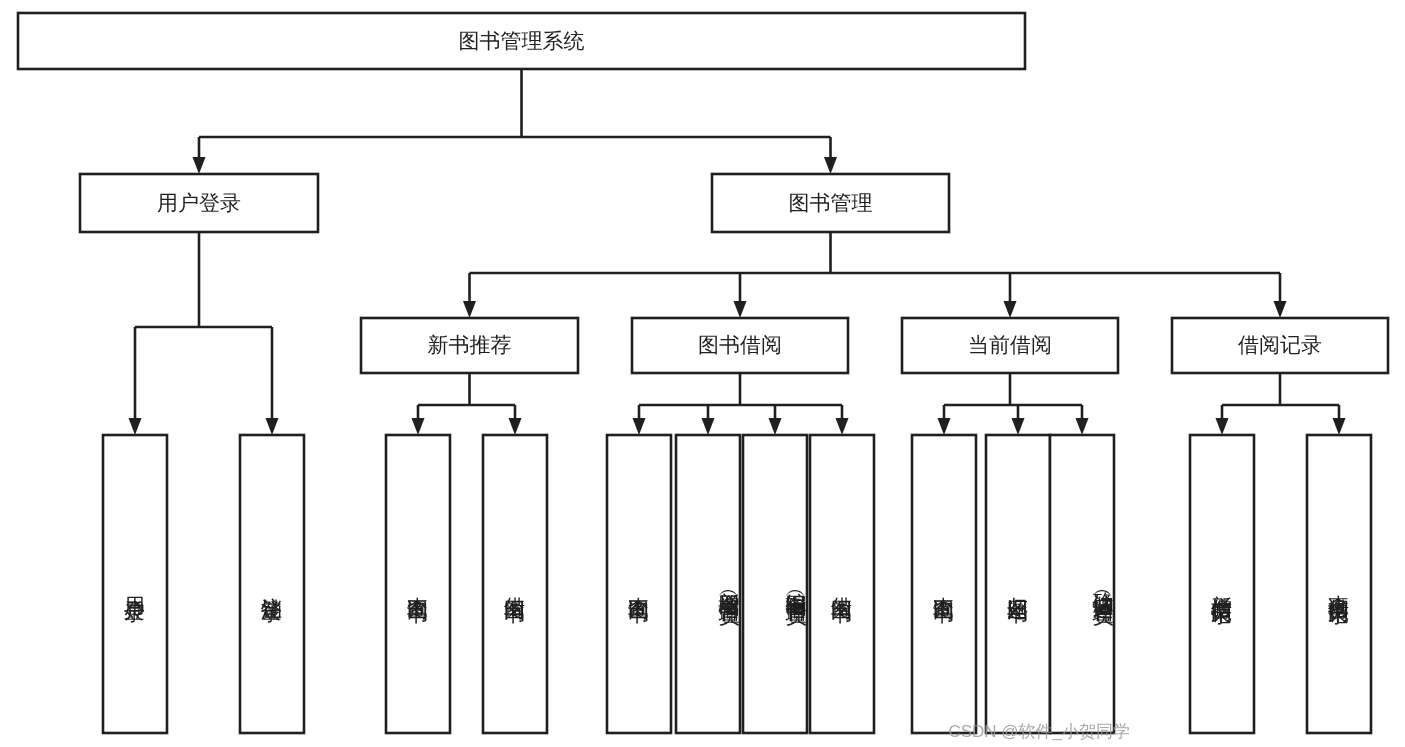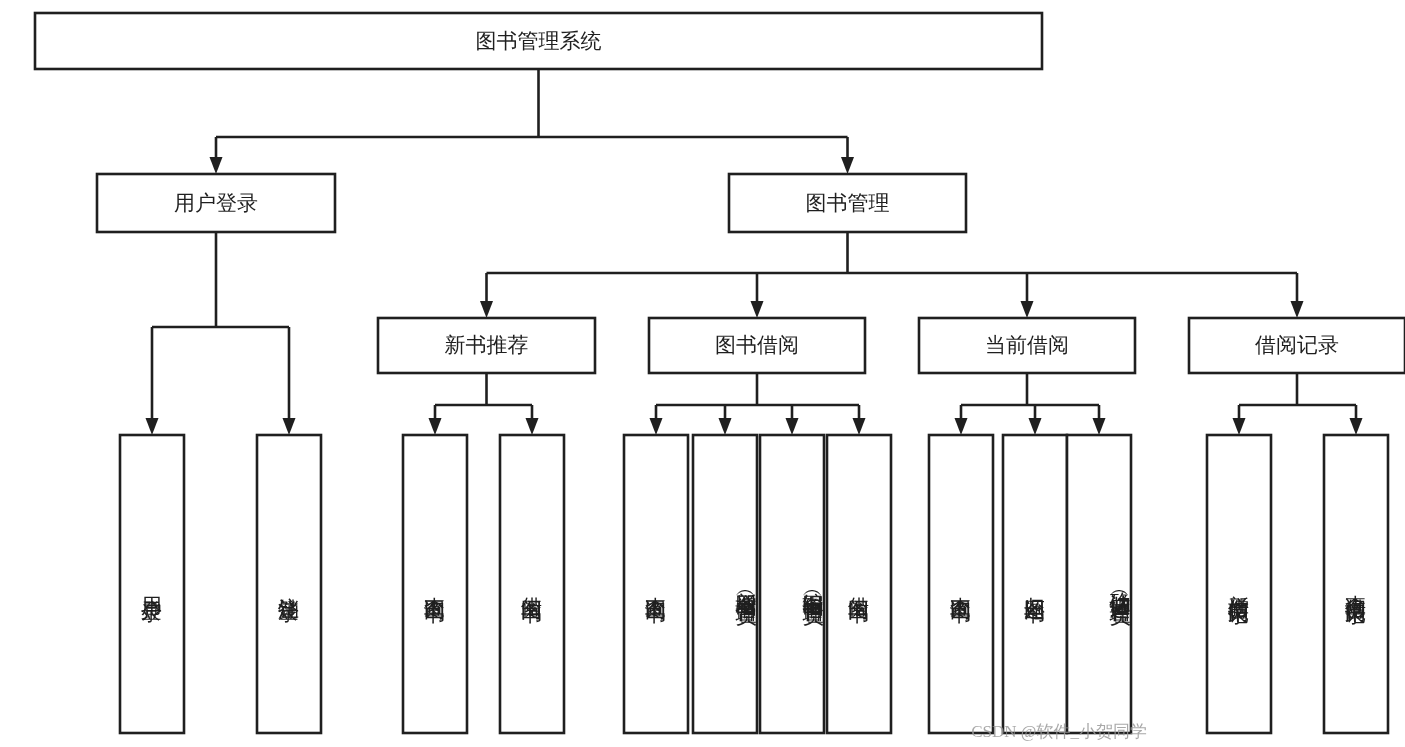--- a/index.html
+++ b/index.html
@@ -11,21 +11,20 @@
     width: 1405px;
     height: 747px;
     font-family: "Liberation Sans", "DejaVu Sans", sans-serif;
     overflow: hidden;
     position: relative;
   }
   #diagram-root {
     position: relative;
     width: 1138px;
     height: 747px;
-    margin-left: 17px;
   }
   svg#flow {
     position: absolute;
     left: 0;
     top: 0;
     width: 1405px;
     height: 747px;
     display: block;
   }
   .node-rect {
@@ -66,21 +65,21 @@
     pointer-events: none;
     white-space: nowrap;
   }
   .vlabel.center {
     align-items: center;
   }
   #watermark {
     position: absolute;
     right: 8px;
     bottom: 4px;
-    font-family: Liberation Serif, serif;
+    font-family: Liberation Sans, sans-serif;
     font-size: 17px;
     color: #9a9a9a;
     opacity: 0.85;
     white-space: nowrap;
     user-select: none;
   }
 </style>
 </head>
 <body>
 

